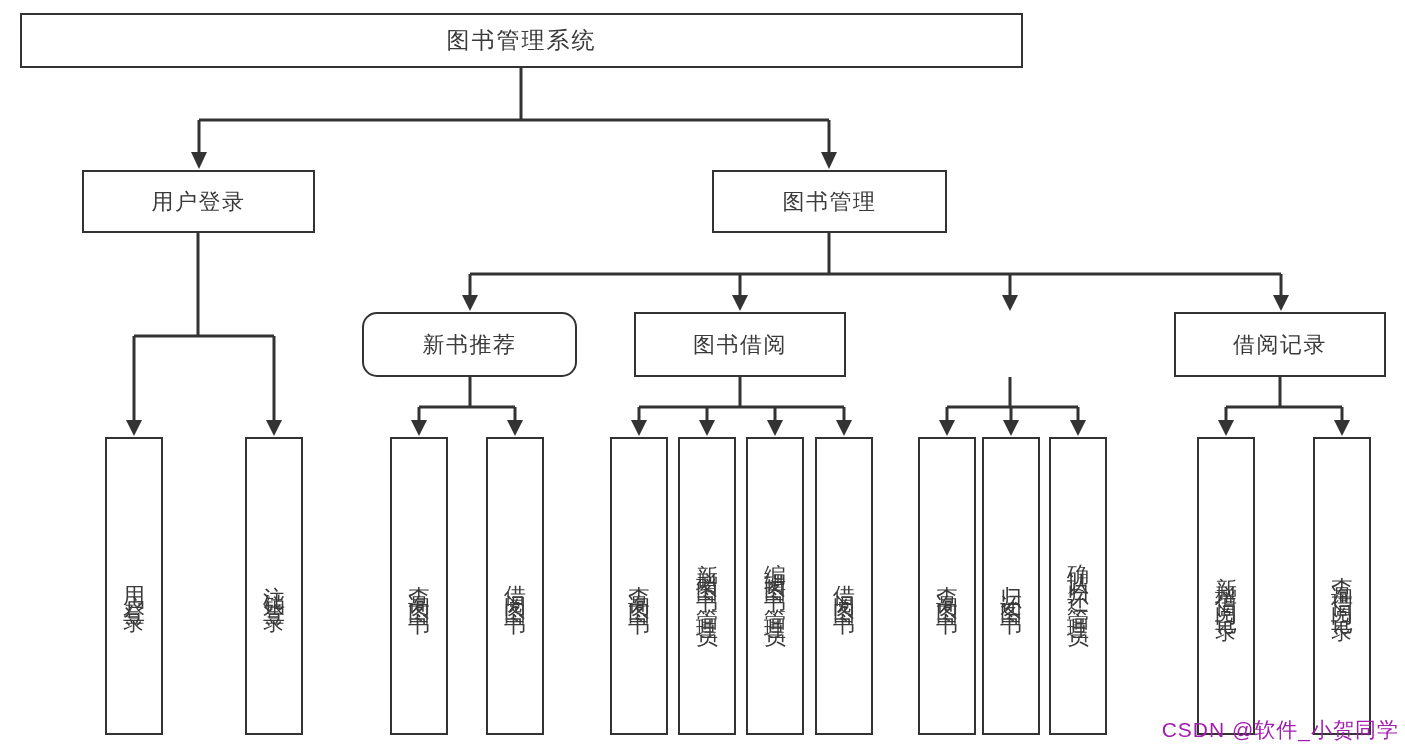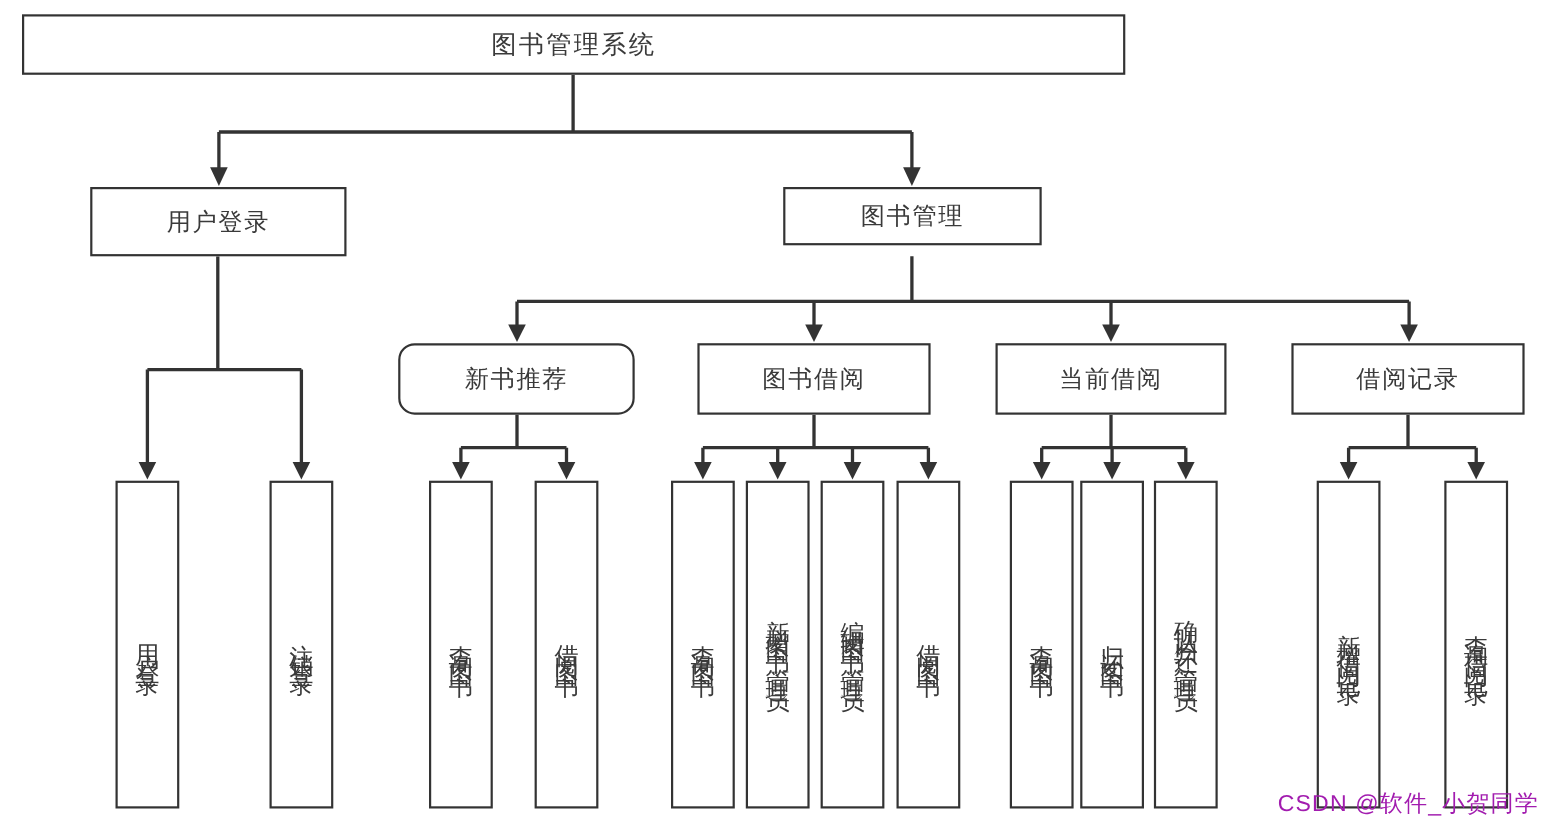--- a/index.html
+++ b/index.html
@@ -115,32 +115,29 @@
     <polygon points="1334,420 1350,420 1342,436" fill="#333333" stroke="none"></polygon>
   </svg>
 
   <div class="node root" style="left:20px; top:13px; width:1003px; height:55px;justify-content:center;">
     <span class="hlabel">图书管理系统</span>
   </div>
 
   <div class="node" style="left:82px; top:170px; width:233px; height:63px;">
     <span class="hlabel">用户登录</span>
   </div>
-  <div class="node" style="left:712px; top:170px; width:235px; height:53px;">
+  <div class="node" style="left:712px; top:170px; width:235px; height:63px;">
     <span class="hlabel">图书管理</span>
   </div>
 
   <div class="node" style="left:362px; top:312px; width:215px; height:65px;border-radius:15px;">
     <span class="hlabel">新书推荐</span>
   </div>
   <div class="node" style="left:634px; top:312px; width:212px; height:65px;">
     <span class="hlabel">图书借阅</span>
-  </div>
-  <div class="node" style="left:905px; top:312px; width:210px; height:65px;">
-    <span class="hlabel">当前借阅</span>
   </div>
   <div class="node" style="left:1174px; top:312px; width:212px; height:65px;">
     <span class="hlabel">借阅记录</span>
   </div>
 
   <div class="node vnode" style="left:105px;">
     <span class="vlabel">用户登录</span>
   </div>
   <div class="node vnode" style="left:245px;">
     <span class="vlabel">注销登录</span>

